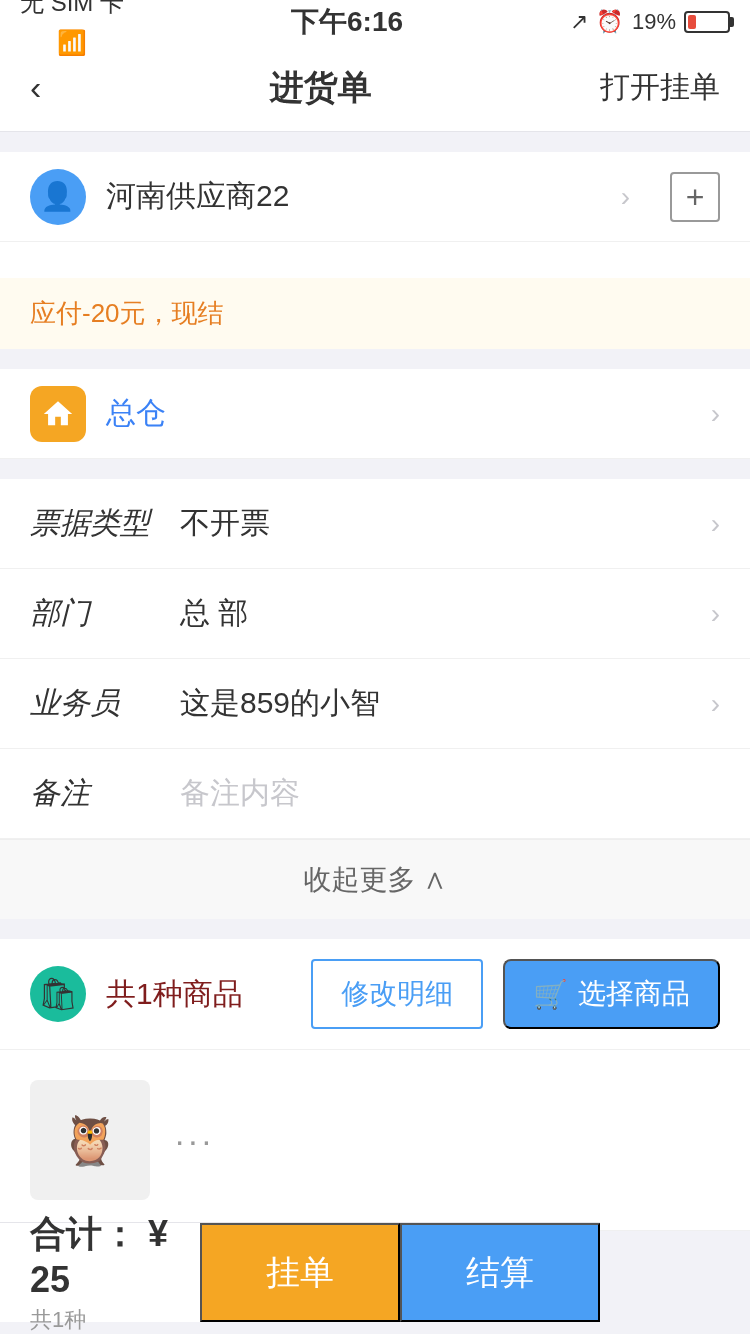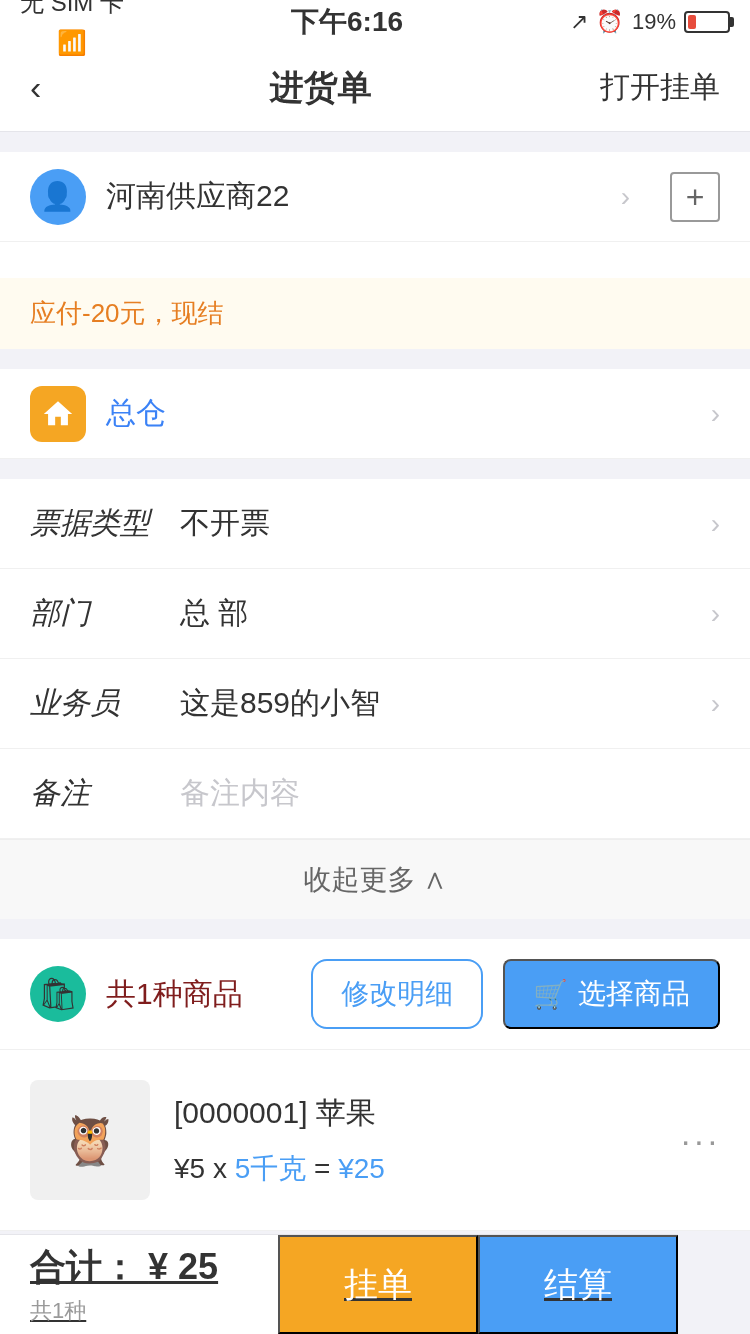--- a/index.html
+++ b/index.html
@@ -157,21 +157,21 @@
     }
     .products-icon {
       width: 56px; height: 56px; border-radius: 50%; background: #1abc9c; display: flex; align-items: center; justify-content: center; margin-right: 20px;
     }
     .products-count {
       flex: 1;
       font-size: 30px;
       color: #7f1d1d;
     }
     .btn-modify {
-      border: 2px solid #4a9ef5; border-radius: 16px; padding: 14px 28px; font-size: 28px; color: #4a9ef5; background: #fff; margin-right: 20px;
+      border: 2px solid #4a9ef5; border-radius: 4px; padding: 14px 28px; font-size: 28px; color: #4a9ef5; background: #fff; margin-right: 20px;
     }
     .btn-select {
       border-radius: 8px; padding: 14px 28px; font-size: 28px; color: #fff; background: #4a9ef5; display: flex; align-items: center; gap: 10px;
     }
 
     
     .product-item {
       background: #fff;
       display: flex;
       align-items: center;
@@ -184,28 +184,27 @@
     .product-thumb-logo { font-size: 48px; color: #999; }
     .product-info { flex: 1; }
     .product-name { font-size: 30px; color: #333; margin-bottom: 16px; }
     .product-price { font-size: 28px; color: #333; }
     .price-blue { color: #4a9ef5; }
     .product-more { color: #999; font-size: 34px; letter-spacing: 2px; }
 
     
     .bottom-bar {
       position: fixed;
-      bottom: 0;
-      width: 678px;
+      bottom: 12px;
+      width: 600px;
       height: 100px;
       display: flex;
       align-items: center;
       background: #fff;
       border-top: 1px solid #e5e5ea;
-      text-decoration: underline;
     }
     .total-section {
       flex: 1;
       padding: 0 30px;
     }
     .total-amount { font-size: 36px; font-weight: 600; color: #333; }
     .total-count { font-size: 22px; color: #999; margin-top: 4px; }
     .btn-hang {
       width: 200px; height: 100%; background: #f5a623; display: flex; align-items: center; justify-content: center; font-size: 34px; color: #fff; font-weight: 500;
     }
@@ -311,32 +310,20 @@
     <button class="btn-select">
       <span>🛒</span>
       <span>选择商品</span>
     </button>
   </div>
 
   <div class="product-item">
     <div class="product-thumb">
       <span class="product-thumb-logo">🦉</span>
     </div>
-    <div class="product-info">
-      <div class="product-name">
-        <span>[0000001] </span>
-        <span>苹果</span>
-      </div>
-      <div class="product-price">
-        <span>¥5 x </span>
-        <span class="price-blue">5千克</span>
-        <span> = </span>
-        <span class="price-blue">¥25</span>
-      </div>
-    </div>
     <span class="product-more">···</span>
   </div>
 </div>
 
 <div style="height: 100px;"></div>
 
 <div class="bottom-bar">
   <div class="total-section">
     <div class="total-amount">
       <span>合计：</span>

